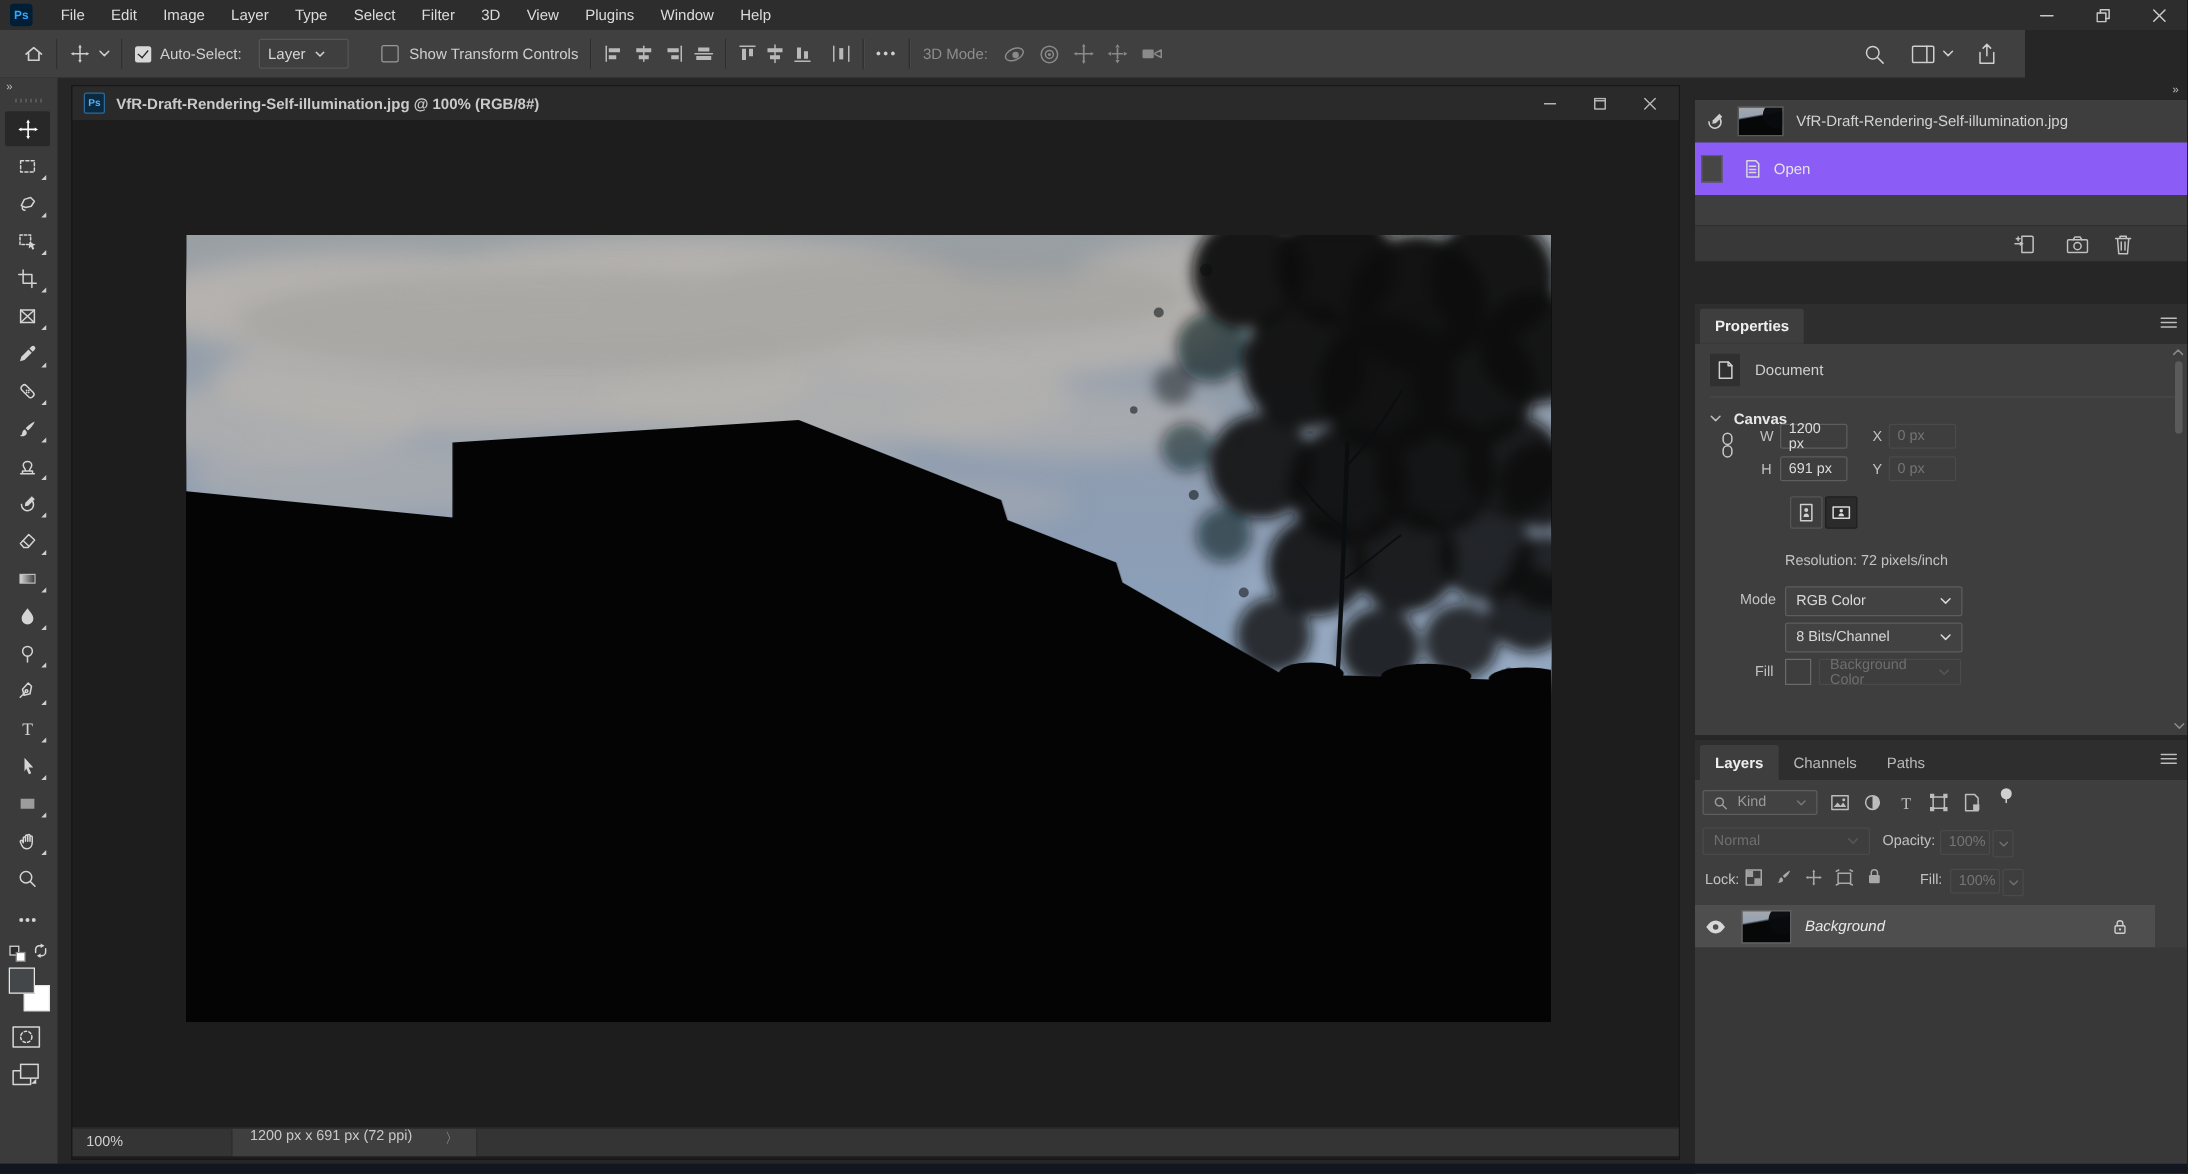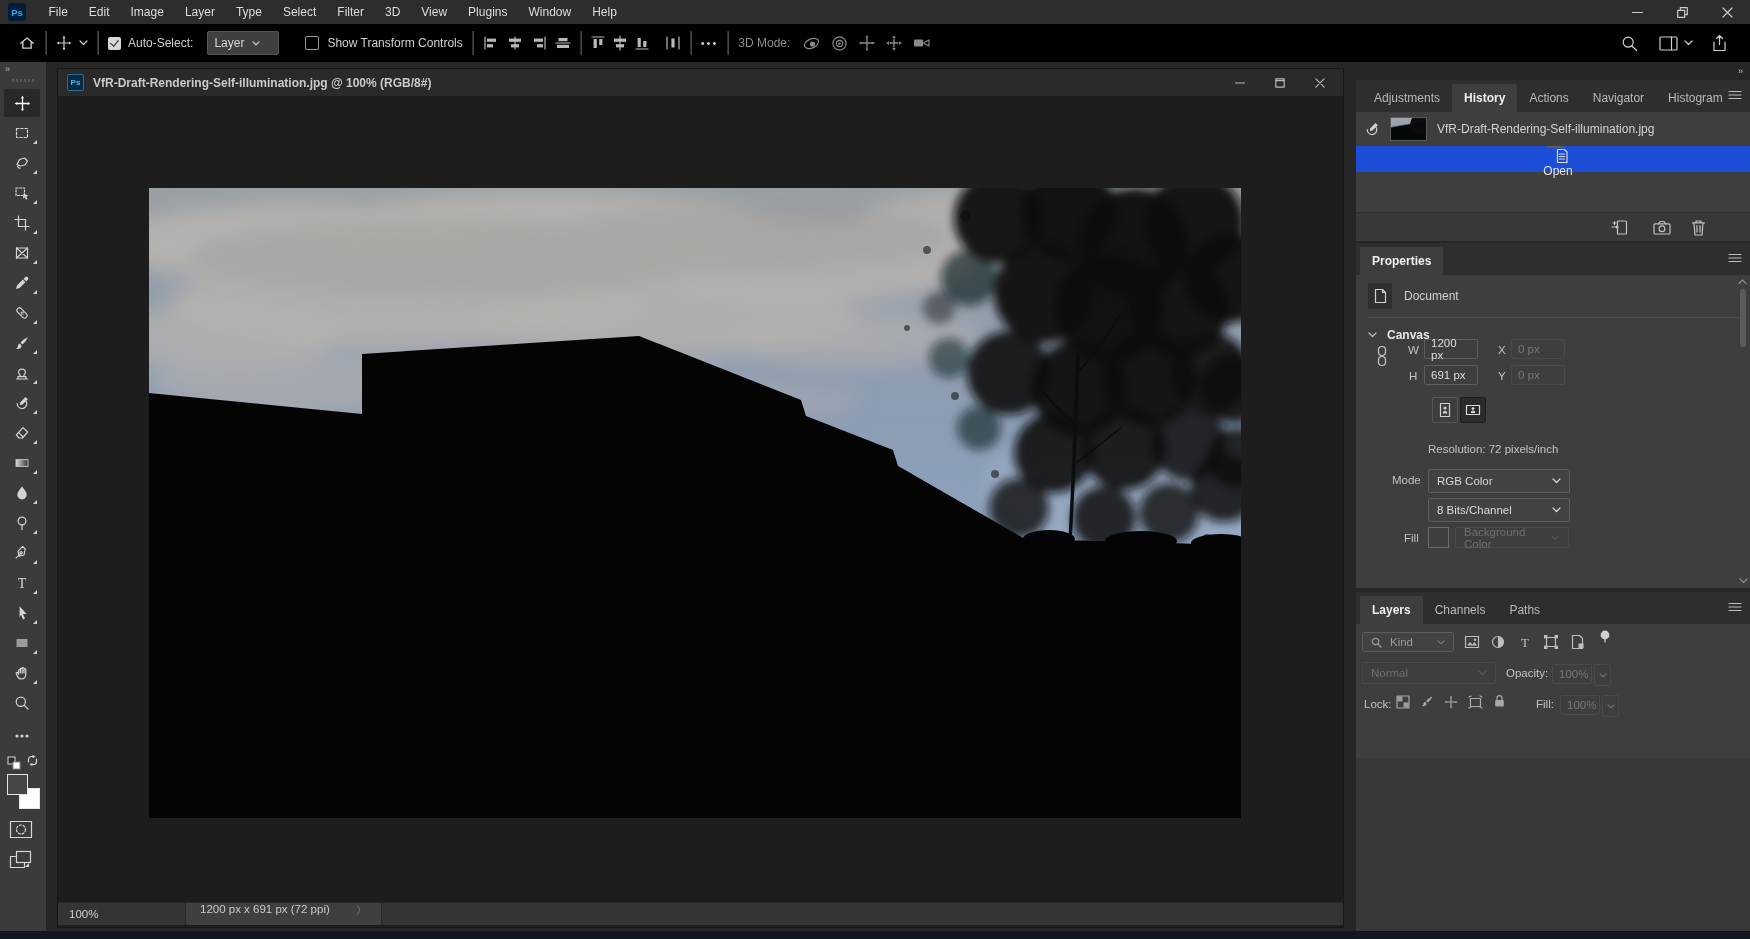--- a/index.html
+++ b/index.html
@@ -14,21 +14,21 @@
   
   .menubar{left:0;top:0;width:1750px;height:24px;background:#2d2d2d;display:flex;align-items:center;}
   .pslogo{width:18px;height:18px;margin-left:8px;border-radius:3px;background:#001e36;color:#31a8ff;
           font-weight:bold;font-size:9.5px;display:flex;align-items:center;justify-content:center;}
   .menuitems{display:flex;margin-left:12px;}
   .menuitem{padding:0 10.5px;line-height:24px;color:#dcdcdc;cursor:default;}
   .winbtns{margin-left:auto;display:flex;height:24px;}
   .winbtn{width:45px;height:24px;display:flex;align-items:center;justify-content:center;color:#c9c9c9;}
 
   
-  .optionsbar{left:0;top:24px;width:1750px;height:38px;background:#000000;border-bottom:1px solid #242424;
+  .optionsbar{left:0;top:24px;width:1620px;height:38px;background:#404040;border-bottom:1px solid #242424;
               display:flex;align-items:center;color:#cfcfcf;}
   .obsep{width:1px;height:24px;background:#2c2c2c;border-right:1px solid #4a4a4a;margin:0 9px;}
   .obgap{width:8px;}
   .dd{height:22px;background:#3f3f3f;border:1px solid #555;border-radius:2px;display:flex;align-items:center;
       padding:0 6px;gap:8px;color:#d6d6d6;}
   .cb{width:13px;height:13px;background:#d8d8d8;border-radius:2px;position:relative;flex:none;}
   .cb::after{content:"";position:absolute;left:4px;top:1px;width:3.5px;height:7px;border:solid #222;
              border-width:0 1.8px 1.8px 0;transform:rotate(40deg);}
   .cbe{width:12px;height:12px;border:1px solid #9a9a9a;border-radius:2px;flex:none;}
   .dim{color:#8d8d8d;text-align:center;}
@@ -68,21 +68,21 @@
   .dockchev{position:absolute;right:8px;top:4px;font-size:9px;color:#bdbdbd;letter-spacing:-1px;}
   .panel{position:absolute;left:0;width:394px;}
   .tabstrip{height:32px;background:#2e2e2e;display:flex;align-items:flex-end;position:relative;}
   .ptab{height:28px;display:flex;align-items:center;padding:0 12px;color:#b9b9b9;font-size:12px;}
   .ptab.active{background:#3e3e3e;color:#efefef;border-radius:2px 2px 0 0;}
   .hamb{position:absolute;right:8px;top:10px;color:#bdbdbd;}
   .pbody{background:#3e3e3e;}
   .pbottom{height:28px;background:#383838;border-top:1px solid #2f2f2f;display:flex;align-items:center;
            justify-content:flex-end;gap:20px;padding-right:44px;color:#c2c2c2;}
   .histrow{height:34px;display:flex;align-items:center;}
-  .histrow.state{background:#1d4ed8;height:26px;flex-direction:column;}
+  .histrow.state{background:#8b5cf6;height:42px;}
   .minithumb{width:37px;height:24px;border:1px solid #5a5a5a;box-sizing:border-box;
      background-image:radial-gradient(circle at 85% 28%, rgba(8,10,13,.97) 30%, rgba(8,10,13,0) 32%),
        linear-gradient(170deg, rgba(0,0,0,0) 30%, rgba(4,4,4,.98) 36%),
        linear-gradient(to bottom,#a3a7ab,#8c9eb8 55%,#97abc2);}
   .fieldbox{height:20px;background:#3e3e3e;border:1px solid #5d5d5d;border-radius:2px;color:#dcdcdc;
             display:flex;align-items:center;padding:0 6px;font-size:11.5px;box-sizing:border-box;}
   .fieldbox.dis{border-color:#4a4a4a;color:#757575;}
   .plabel{color:#c2c2c2;font-size:11.5px;}
   .drop{background:#424242;border:1px solid #5d5d5d;border-radius:2px;color:#d8d8d8;display:flex;
         align-items:center;justify-content:space-between;padding:0 8px;font-size:11.5px;box-sizing:border-box;}
@@ -582,32 +582,20 @@
         <span>1200 px x 691 px (72 ppi)</span>
         <span style="color:#9a9a9a">〉</span>
       </div>
     </div>
   </div>
 
   <div class="dock abs">
     <span class="dockchev">»</span>
 
     <div class="panel" style="top:18px">
-      <div class="tabstrip">
-        <span class="ptab" style="margin-left:6px">Adjustments</span>
-        <span class="ptab active" style="font-weight:bold">History</span>
-        <span class="ptab">Actions</span>
-        <span class="ptab">Navigator</span>
-        <span class="ptab">Histogram</span>
-        <span class="hamb">
-            <svg width="14" height="10" viewBox="0 0 14 10">
-              <path class="sic" d="M1 1.5h12M1 5h12M1 8.5h12" stroke-width="1.4"></path>
-            </svg>
-          </span>
-      </div>
       <div class="pbody" style="height:100px">
         <div class="histrow">
           <span style="margin-left:8px;color:#cfcfcf">
               <svg width="16" height="16" viewBox="0 0 16 16">
                 <path class="sic" d="M3.2 8.5a4.8 4.8 0 108-3.4"></path>
                 <path class="fic" d="M11.5 2l2.3 2.3-5.2 5.2-2.8.5.5-2.8z"></path>
               </svg>
             </span>
           <span class="minithumb" style="margin-left:10px"></span>
           <span style="margin-left:10px;color:#d2d2d2">VfR-Draft-Rendering-Self-illumination.jpg</span>
@@ -855,20 +843,37 @@
             </svg>
           </span>
         <span class="plabel dim" style="position:absolute;left:180px;top:74px">Fill:</span>
         <div class="fieldbox dis" style="position:absolute;left:204px;top:71px;width:40px">100%</div>
         <span style="position:absolute;left:246px;top:71px;width:15px;height:20px;border:1px solid #4a4a4a;border-radius:2px;display:flex;align-items:center;justify-content:center;color:#6f6f6f">
             <svg width="8" height="5" viewBox="0 0 8 5">
               <path class="sic" d="M1 .8 4 3.8 7 .8"></path>
             </svg>
           </span>
 
+        <div style="position:absolute;left:0;top:100px;width:368px;height:34px;background:#4e4e4e;display:flex;align-items:center">
+          <span style="margin-left:8px;color:#d8d8d8">
+              <svg width="17" height="13" viewBox="0 0 17 13">
+                <path class="fic" d="M1 6.5C3.3 3 5.8 1.3 8.5 1.3S13.7 3 16 6.5c-2.3 3.5-4.8 5.2-7.5 5.2S3.3 10 1 6.5z"></path>
+                <circle cx="8.5" cy="6.5" r="2.2" fill="#4e4e4e"></circle>
+              </svg>
+            </span>
+          <span class="lthumb" style="margin-left:12px"></span>
+          <span style="margin-left:11px;font-style:italic;color:#e8e8e8">Background</span>
+          <span style="margin-left:auto;margin-right:22px;color:#cfcfcf">
+              <svg width="12" height="13" viewBox="0 0 13 14">
+                <rect class="sic" x="2.2" y="6" width="8.6" height="6.5" rx="1"></rect>
+                <path class="sic" d="M4 6V4.2a2.5 2.5 0 015 0V6" stroke-width="1.2"></path>
+                <circle class="fic" cx="6.5" cy="9.2" r="1"></circle>
+              </svg>
+            </span>
+        </div>
         <div style="position:absolute;left:0;top:134px;width:394px;height:235px;background:#383838"></div>
       </div>
 
     </div>
   </div>
 
   <div class="taskstrip abs"></div>
 </div>
 
 </body></html>

